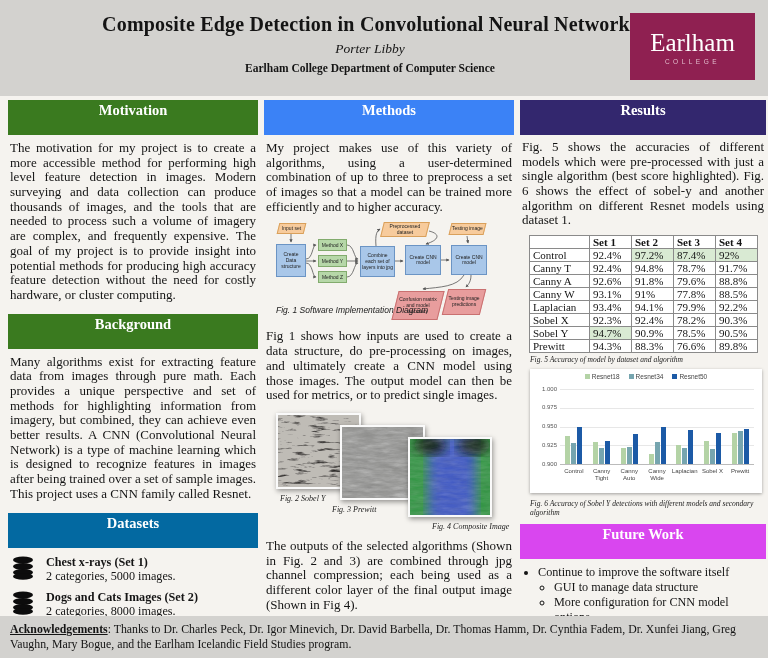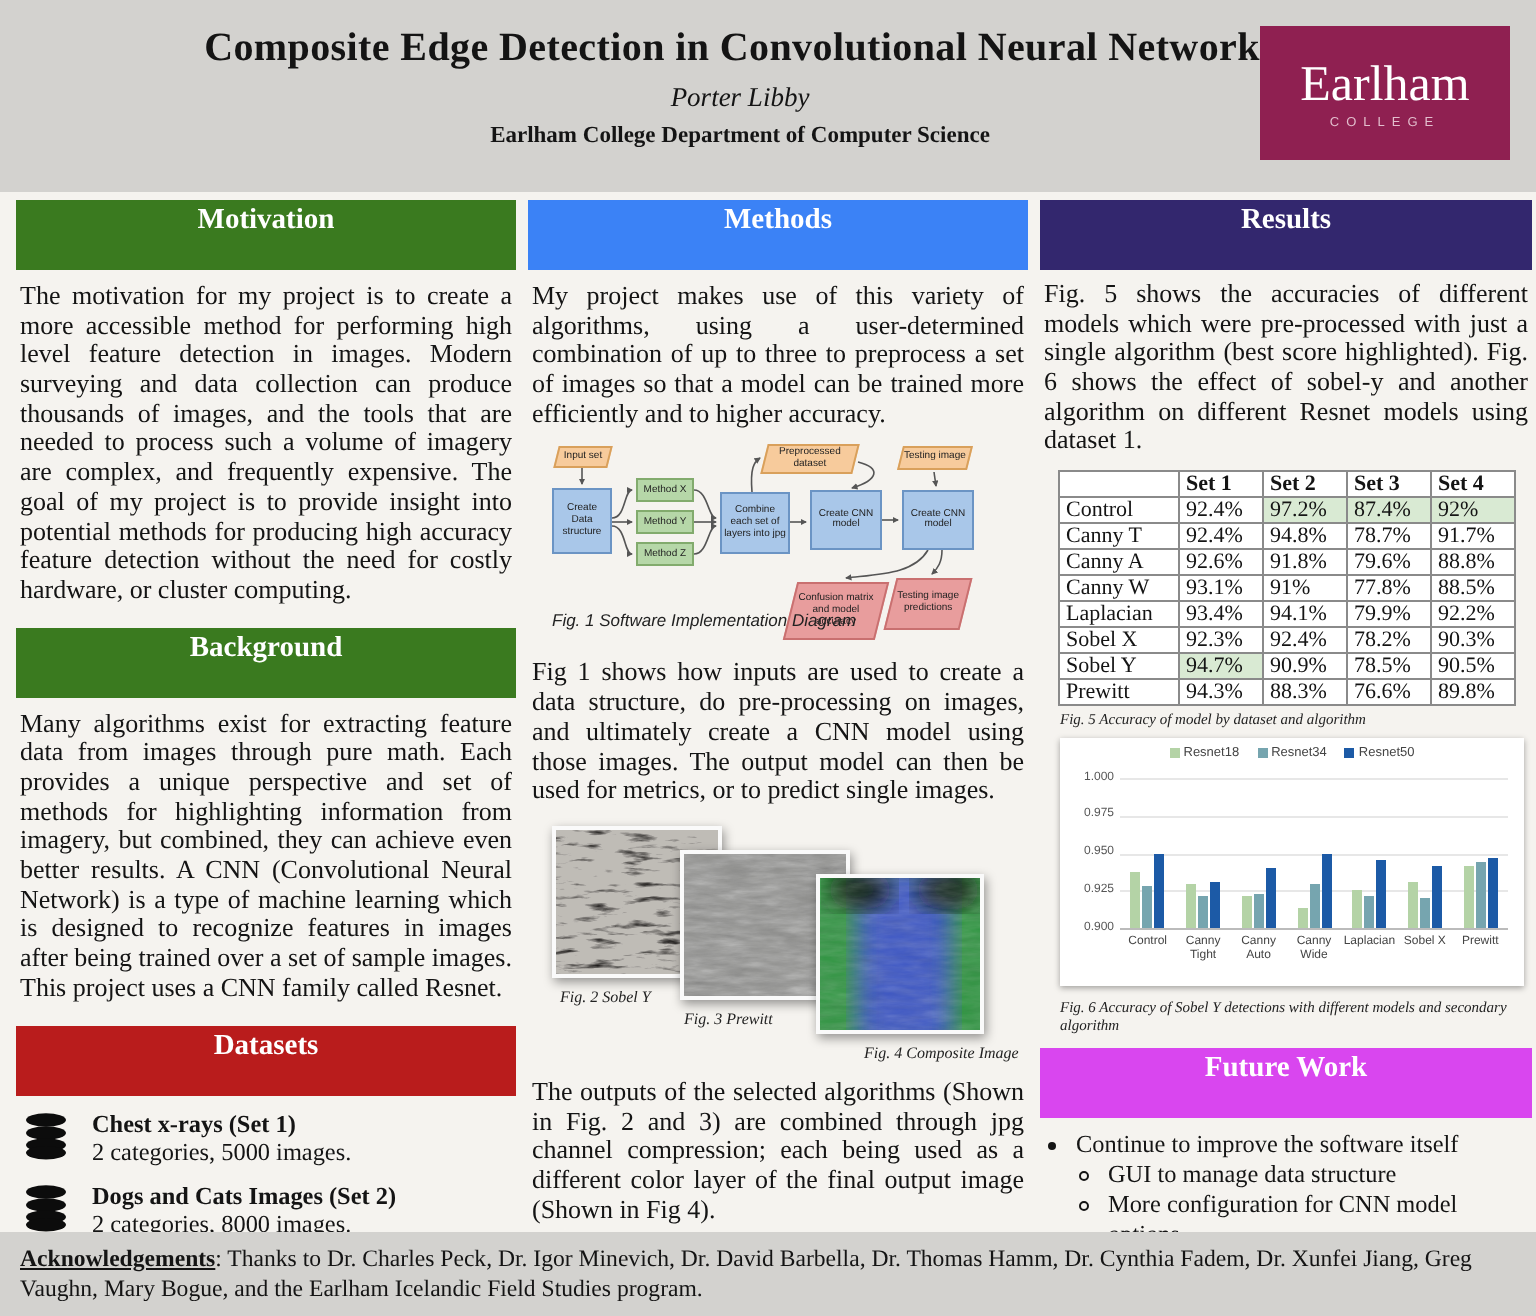--- a/index.html
+++ b/index.html
@@ -48,21 +48,21 @@
   .flow-arrows { position:absolute; inset:0; }
   .fig-cap { font-style:italic; font-size:8px; color:#222; }
   .fig1-cap { position:absolute; left:12px; top:88px; font-size:8.5px; }
   .m-text2 { margin:6px 0 2px; }
   .imgs { position:relative; width:250px; height:130px; }
   .xray { position:absolute; border:2px solid #fafafa; box-shadow:1px 2px 5px rgba(0,0,0,.4); background:#000; }
   .xr2 { left:12px; top:8px;  z-index:1; }
   .xr3 { left:76px; top:20px; z-index:2; }
   .xr4 { left:144px; top:32px; z-index:3; }
   .cap2 { position:absolute; left:16px;  top:89px;  z-index:1; }
-  .cap3 { position:absolute; left:78px;  top:100px; z-index:2; }
+  .cap3 { position:absolute; left:68px;  top:100px; z-index:2; }
   .cap4 { position:absolute; left:150px; top:117px; z-index:3;margin-left:18px; }
   .m-text3 { margin-top:4px; }
 
   
   .c3 .secbar { margin-bottom:5px; }
   .res-text { margin-bottom:7px; }
   .rtbl { border-collapse:collapse; margin-left:9px; background:#fff; font-size:11px; }
   .rtbl th, .rtbl td { border:1px solid #8a8a8a; padding:0 3px; height:12.6px; text-align:left; font-weight:normal; white-space:nowrap; }
   .rtbl th { font-weight:bold; }
   .rtbl td.rl { width:60px; }
@@ -108,21 +108,21 @@
 
 <div class="cols">
 
   <div class="col c1">
     <div class="secbar" style="background: rgb(58, 122, 31);">Motivation</div>
     <div class="body-text mot-text">The motivation for my project is to create a more accessible method for performing high level feature detection in images. Modern surveying and data collection can produce thousands of images, and the tools that are needed to process such a volume of imagery are complex, and frequently expensive. The goal of my project is to provide insight into potential methods for producing high accuracy feature detection without the need for costly hardware, or cluster computing.</div>
 
     <div class="secbar" style="background: rgb(58, 122, 31);">Background</div>
     <div class="body-text bg-text">Many algorithms exist for extracting feature data from images through pure math. Each provides a unique perspective and set of methods for highlighting information from imagery, but combined, they can achieve even better results. A CNN (Convolutional Neural Network) is a type of machine learning which is designed to recognize features in images after being trained over a set of sample images. This project uses a CNN family called Resnet.</div>
 
-    <div class="secbar" style="background: #b91c1c;">Datasets</div>
+    <div class="secbar" style="background: #0369a1;">Datasets</div>
     <div class="ds-list">
       <div class="ds-item">
         <span class="ds-icon">
           <svg width="22" height="24" viewBox="0 0 22 24">
               <g fill="#0c0c0c">
                 <ellipse cx="11" cy="4" rx="10" ry="3.4"></ellipse>
                 <path d="M1 7.2 A10 3.4 0 0 0 21 7.2 A10 3.4 0 0 1 1 7.2"></path>
                 <ellipse cx="11" cy="10.5" rx="10" ry="3.4"></ellipse>
                 <ellipse cx="11" cy="16.5" rx="10" ry="3.4"></ellipse>
                 <ellipse cx="11" cy="20.4" rx="10" ry="3.4"></ellipse>

